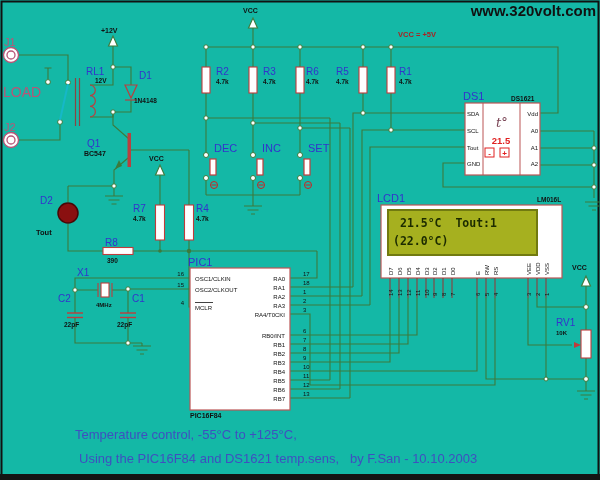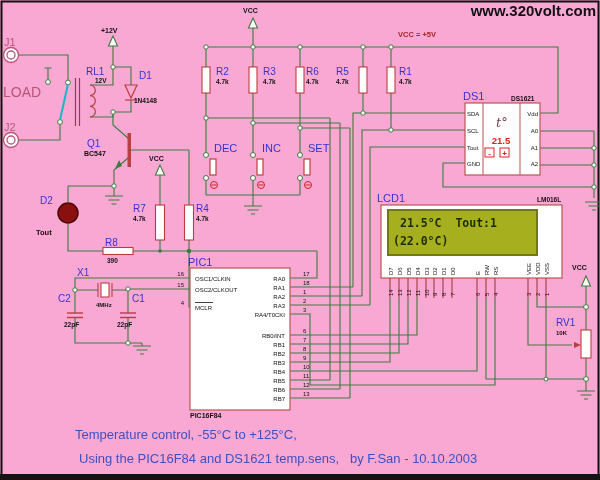--- a/index.html
+++ b/index.html
@@ -1,16 +1,16 @@
 <!DOCTYPE html>
 <html><head>
 <meta charset="utf-8">
 <style>
   html,body{margin:0;padding:0;background:#888;}
-  #stage{position:relative;width:600px;height:480px;background:#f9a8d4;overflow:hidden;
+  #stage{position:relative;width:600px;height:480px;background:#14b8a6;overflow:hidden;
          font-family:"Liberation Sans",sans-serif;}
   svg{position:absolute;left:0;top:0;}
   text{font-family:"Liberation Sans",sans-serif;}
   .ref{fill:#3333cc;font-size:10px;}
   .refbig{fill:#3333cc;font-size:11px;}
   .val{fill:#111111;font-size:6.5px;font-weight:bold;}
   .pin{fill:#111111;font-size:6px;}
   .pnum{fill:#111111;font-size:6px;}
   .maroon{fill:#b85577;}
   .wm{fill:#111111;font-size:15px;font-weight:bold;}

